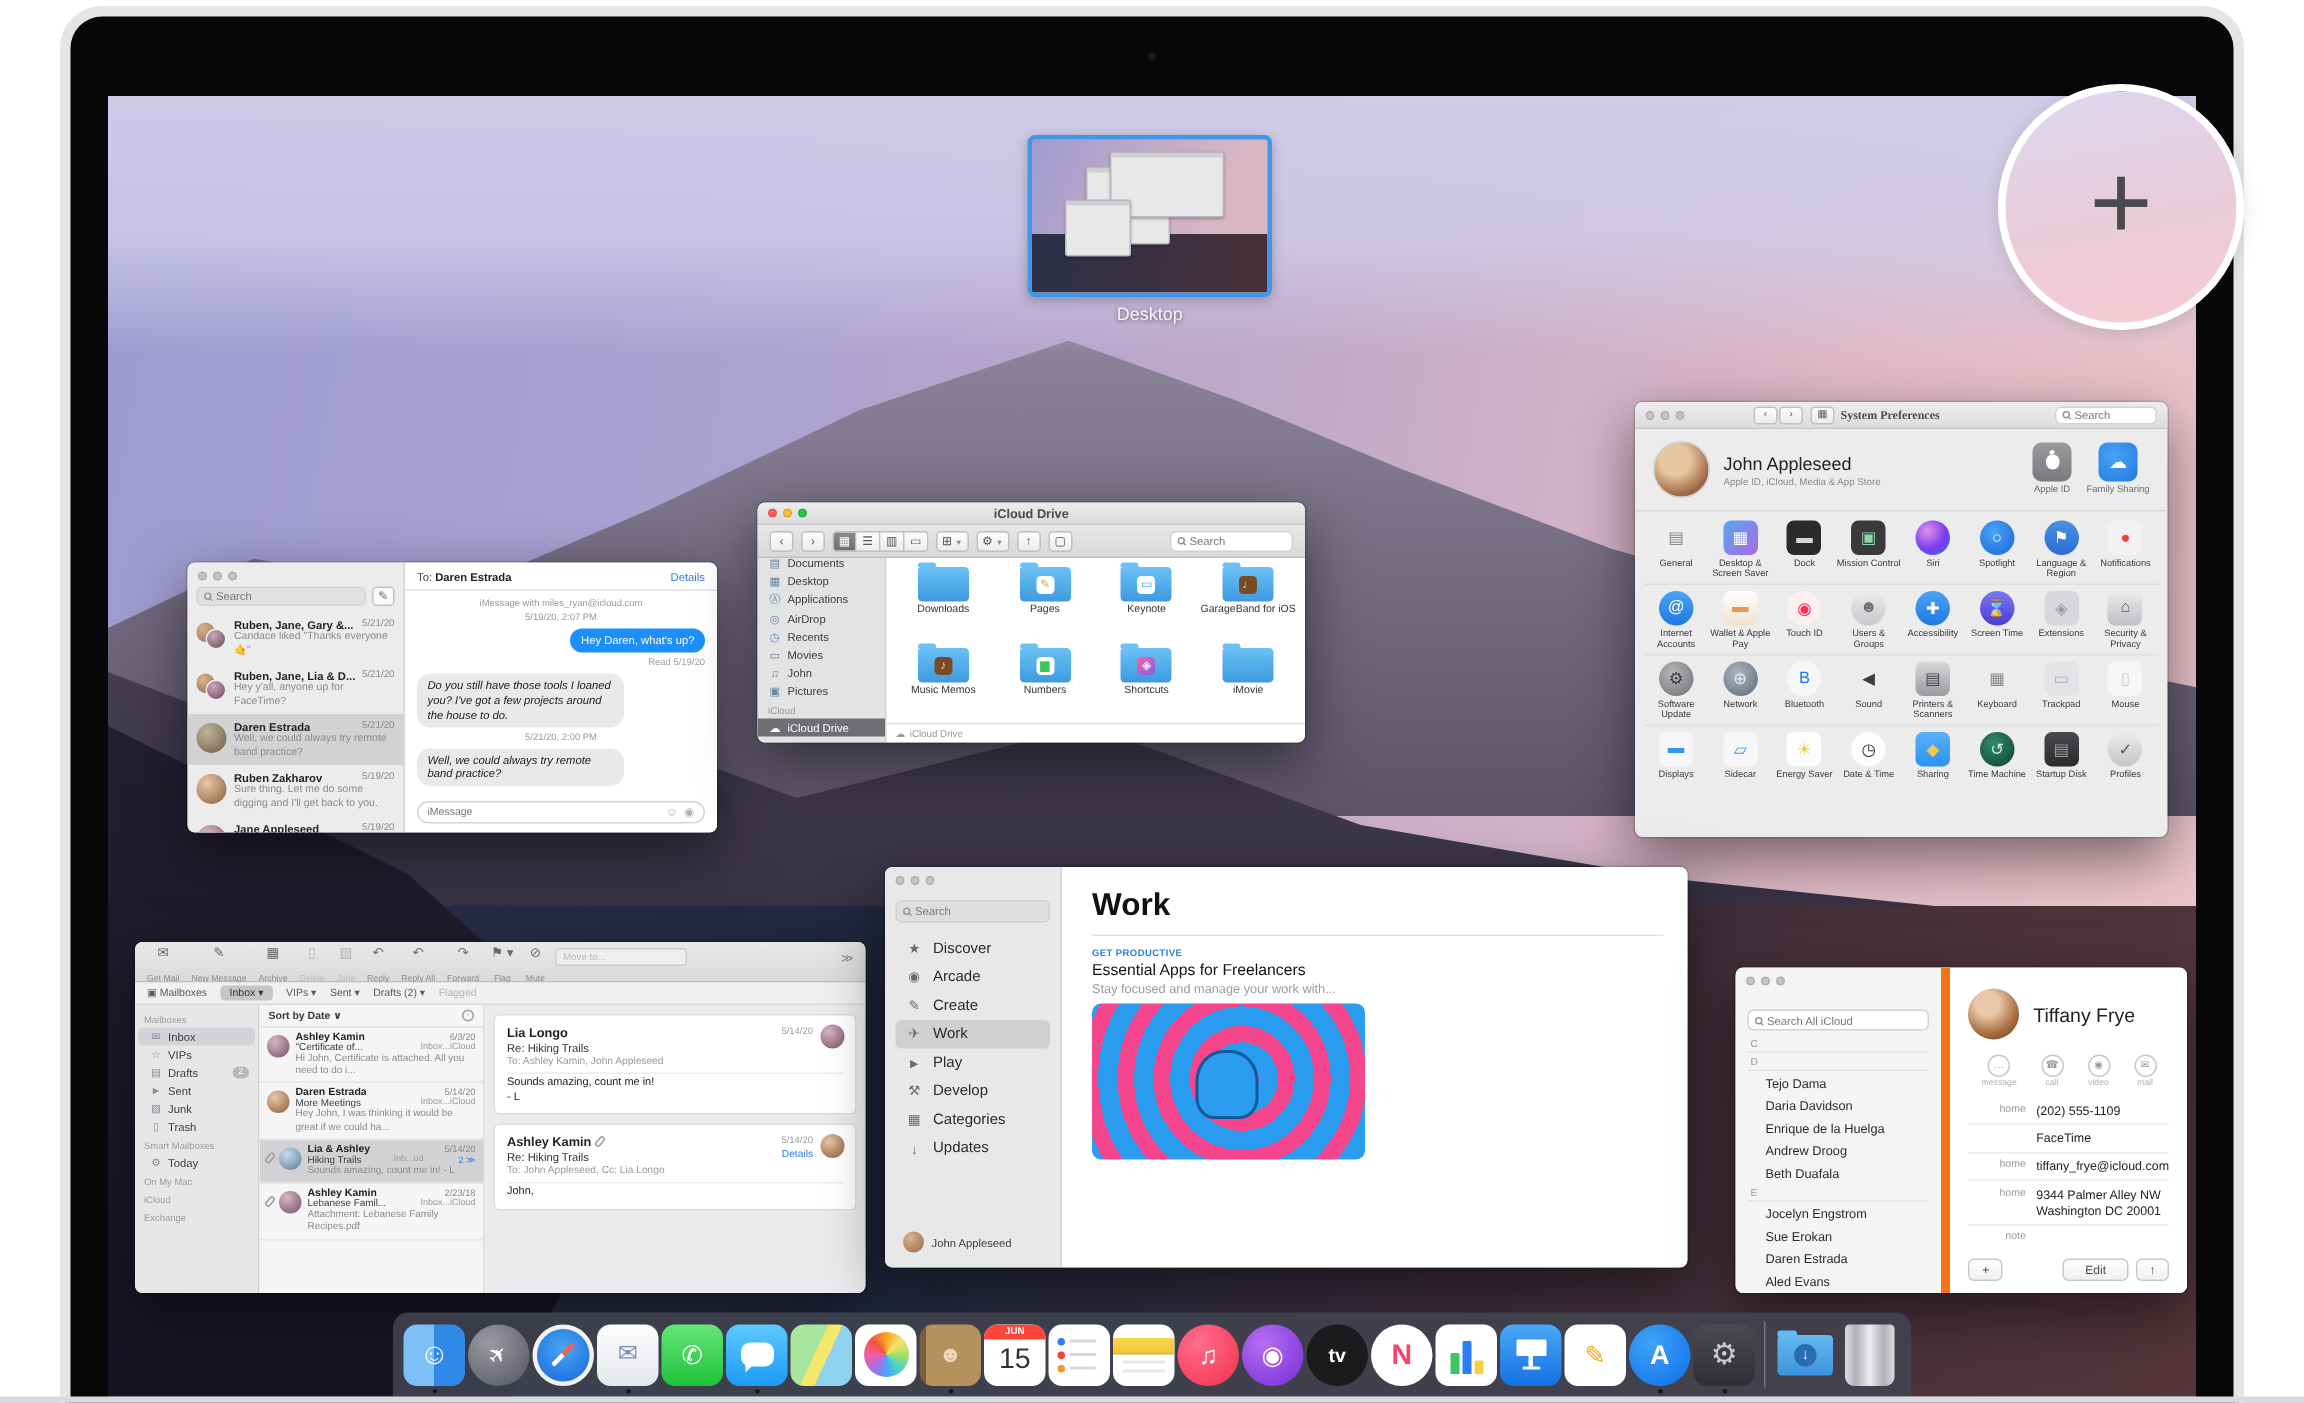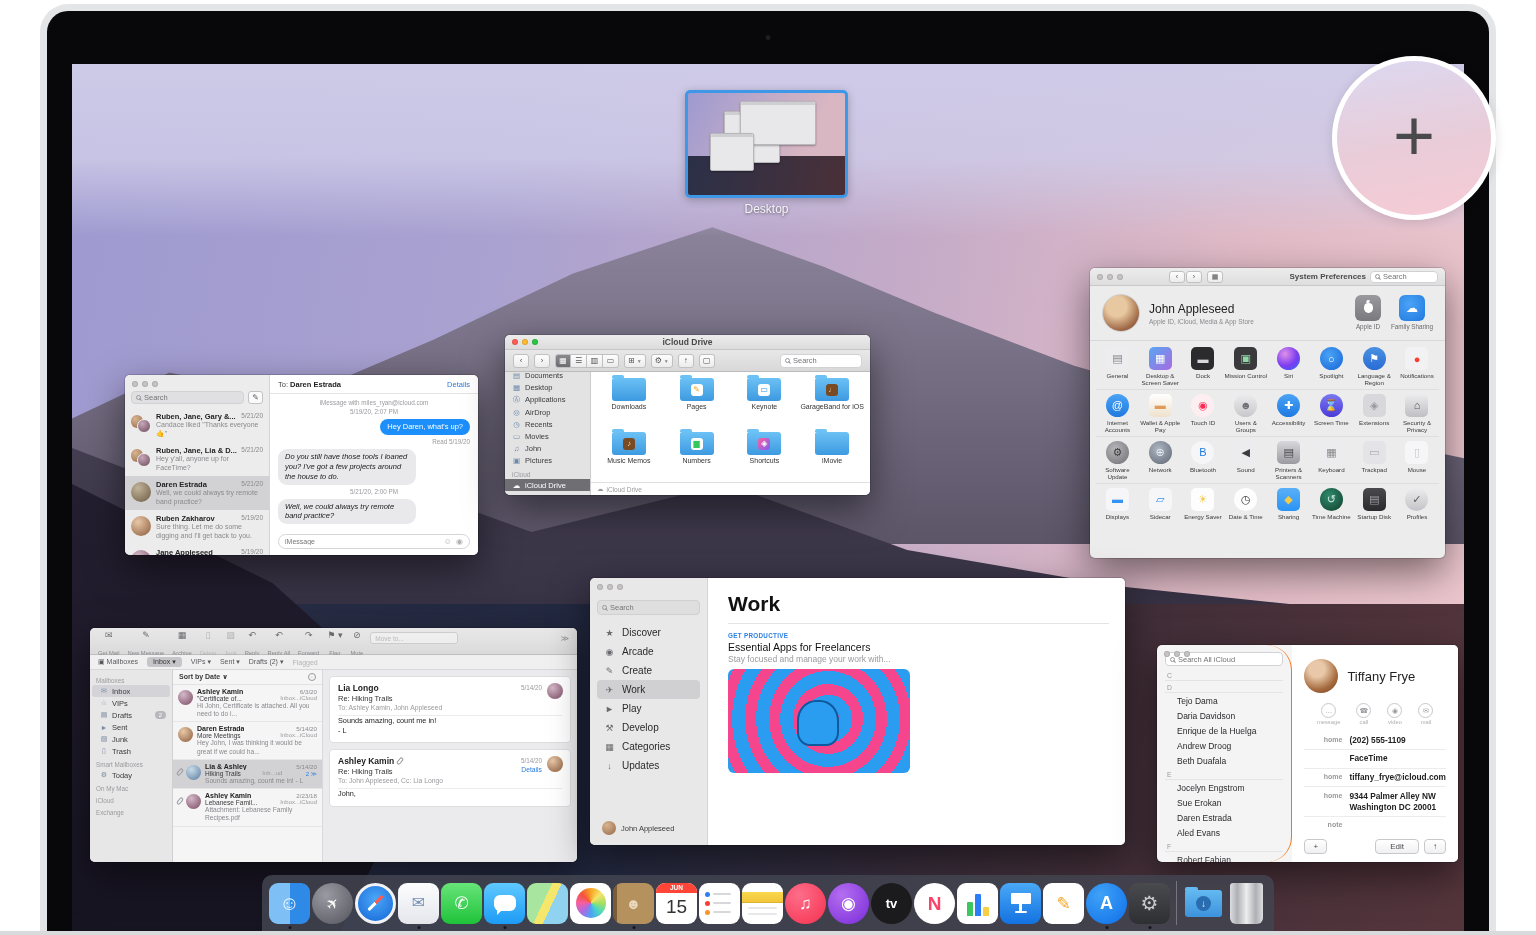--- a/index.html
+++ b/index.html
@@ -103,21 +103,21 @@
   .fol-cell { text-align:center; }
   .fol { width:34px; height:23px; background:linear-gradient(180deg,#6cc1f5,#3d9ae0); border-radius:2px 3px 3px 3px; position:relative; margin:0 auto; }
   .fol::before { content:''; position:absolute; top:-3px; left:0; width:12px; height:3px; background:#6cc1f5; border-radius:2px 2px 0 0; }
   .emb { position:absolute; left:50%; top:50%; transform:translate(-50%,-50%); width:12px; height:12px; border-radius:3px; font-size:8px; line-height:12px; text-align:center; }
   .fol-label { font-size:7px; color:#333; margin-top:2px; line-height:1.15; }
   .fin-status { height:13px; border-top:1px solid #e0e0e2; display:flex; align-items:center; gap:3px; padding:0 6px; font-size:6.5px; color:#9a9a9e; }
 
   
   #sysprefs { left:1018px; top:204px; width:355px; height:290px; background:#ececec; }
   .sp-tbar { height:18px; background:linear-gradient(#ececec,#dedede); border-bottom:1px solid #c8c8ca; display:flex; align-items:center; padding:0 7px; gap:4px; }
-  .sp-title { flex:1; text-align:right; font-size:8px; color:#4a4a4a; font-weight:700; }
+  .sp-title { flex:1; text-align:left; font-size:8px; color:#4a4a4a; font-weight:700;font-family:Liberation Serif, serif; }
   .sp-nav { display:flex; gap:1px; margin-left:42px; }
   .sp-search { width:68px; }
   .sp-head { display:flex; align-items:center; padding:8px 12px; gap:9px; border-bottom:1px solid #d8d8da; }
   .sp-avatar { width:38px; height:38px; border-radius:50%; background:radial-gradient(circle at 38% 32%,#e8c8a0 30%,#a06a48 70%,#7a4530); border:1px solid #d0d0d2; }
   .sp-name { font-size:12px; color:#222; }
   .sp-sub { font-size:6.5px; color:#8a8a8e; margin-top:2px; }
   .sp-right { margin-left:auto; display:flex; gap:10px; text-align:center; }
   .sp-ric { width:26px; height:26px; border-radius:6px; margin:0 auto 2px; display:flex; align-items:center; justify-content:center; }
   .sp-appleid-ic { background:linear-gradient(#9a9a9e,#7a7a7e); }
   .apple-shape { width:9px; height:10px; background:#fff; border-radius:45% 45% 48% 48%; position:relative; }
@@ -201,33 +201,33 @@
   .i1-legs { position:absolute; left:50%; top:66px; width:26px; height:26px; transform:translateX(-50%); background:#e85a4a; border-radius:0 0 8px 8px; }
   .i1-paper { position:absolute; background:#fff; border-radius:1px; }
   .illus2 { background:repeating-radial-gradient(circle at 55% 48%,#f5458c 0 11px,#2a9df0 11px 24px); }
   .i2-fig { position:absolute; left:38%; top:30%; width:42px; height:46px; background:#2a9df0; border-radius:45% 45% 30% 30%; border:2px solid #0d5a9e; }
   .as-foot { margin-top:auto; border-top:1px solid #e4e4e6; padding-top:6px; display:flex; justify-content:space-between; align-items:center; }
   .as-ftitle { font-size:12px; font-weight:700; color:#111; }
   .as-see { font-size:9px; }
 
   
   #contacts { left:1085px; top:581px; width:301px; height:217px; display:flex; }
-  .ct-side { width:150px; background:#f4f4f5; border-right:1px solid #f97316; padding:7px 8px 0; overflow:hidden;border-radius:25px; }
+  .ct-side { width:150px; background:#f4f4f5; border-right:6px solid #f97316; padding:28px 8px 0; overflow:hidden; }
   .ct-side .sfield { height:14px; margin-bottom:3px; }
   .ct-letter { font-size:6.8px; color:#9a9a9e; border-bottom:1px solid #e4e4e6; padding:3px 2px 1px; }
   .ct-name { font-size:8.5px; color:#2a2a2c; padding:2.5px 2px 2.5px 12px; }
   .ct-main { flex:1; background:#fff; padding:14px 12px 8px; display:flex; flex-direction:column; position:relative; }
   .ct-head { display:flex; align-items:center; gap:9px; }
   .ct-head .avatar { width:34px; height:34px; background:radial-gradient(circle at 38% 30%,#e8c8a8 25%,#a4683c 65%,#6e4226); }
   .ct-nm { font-size:13px; font-weight:300; color:#222; }
   .ct-actions { display:flex; justify-content:center; gap:16px; margin:10px 0 6px; }
   .ct-act { text-align:center; }
   .ct-actic { width:15px; height:15px; border:1px solid #c8c8cc; border-radius:50%; margin:0 auto 1px; font-size:7px; color:#9a9a9e; line-height:14px; text-align:center; }
   .ct-actlb { font-size:5.8px; color:#b0b0b4; }
-  .ct-rows { flex:1;font-weight:bold; }
+  .ct-rows { flex:1; }
   .ct-row { display:flex; gap:7px; border-top:1px solid #ececee; padding:3.5px 0; }
   .ct-row:first-child { border-top:none; }
   .ct-lb { width:38px; text-align:right; font-size:7px; color:#9a9a9e; flex:none; padding-top:1px; }
   .ct-val { font-size:8.3px; color:#222; line-height:1.3; }
   .ct-foot { display:flex; align-items:center; gap:5px; padding-top:4px; }
   .ct-btn { border:1px solid #c8c8cc; border-radius:4px; background:linear-gradient(#fff,#f0f0f2); font-size:8px; color:#4a4a4e; padding:1px 8px; line-height:11px; }
   .ct-btn.edit { margin-left:auto; padding:1px 14px; }
 
   
   .dock { position:absolute; left:50%; bottom:0; transform:translateX(-50%); height:56px; background:rgba(66,68,80,.85); border-radius:10px 10px 0 0; display:flex; align-items:center; padding:0 6px; z-index:70; }

